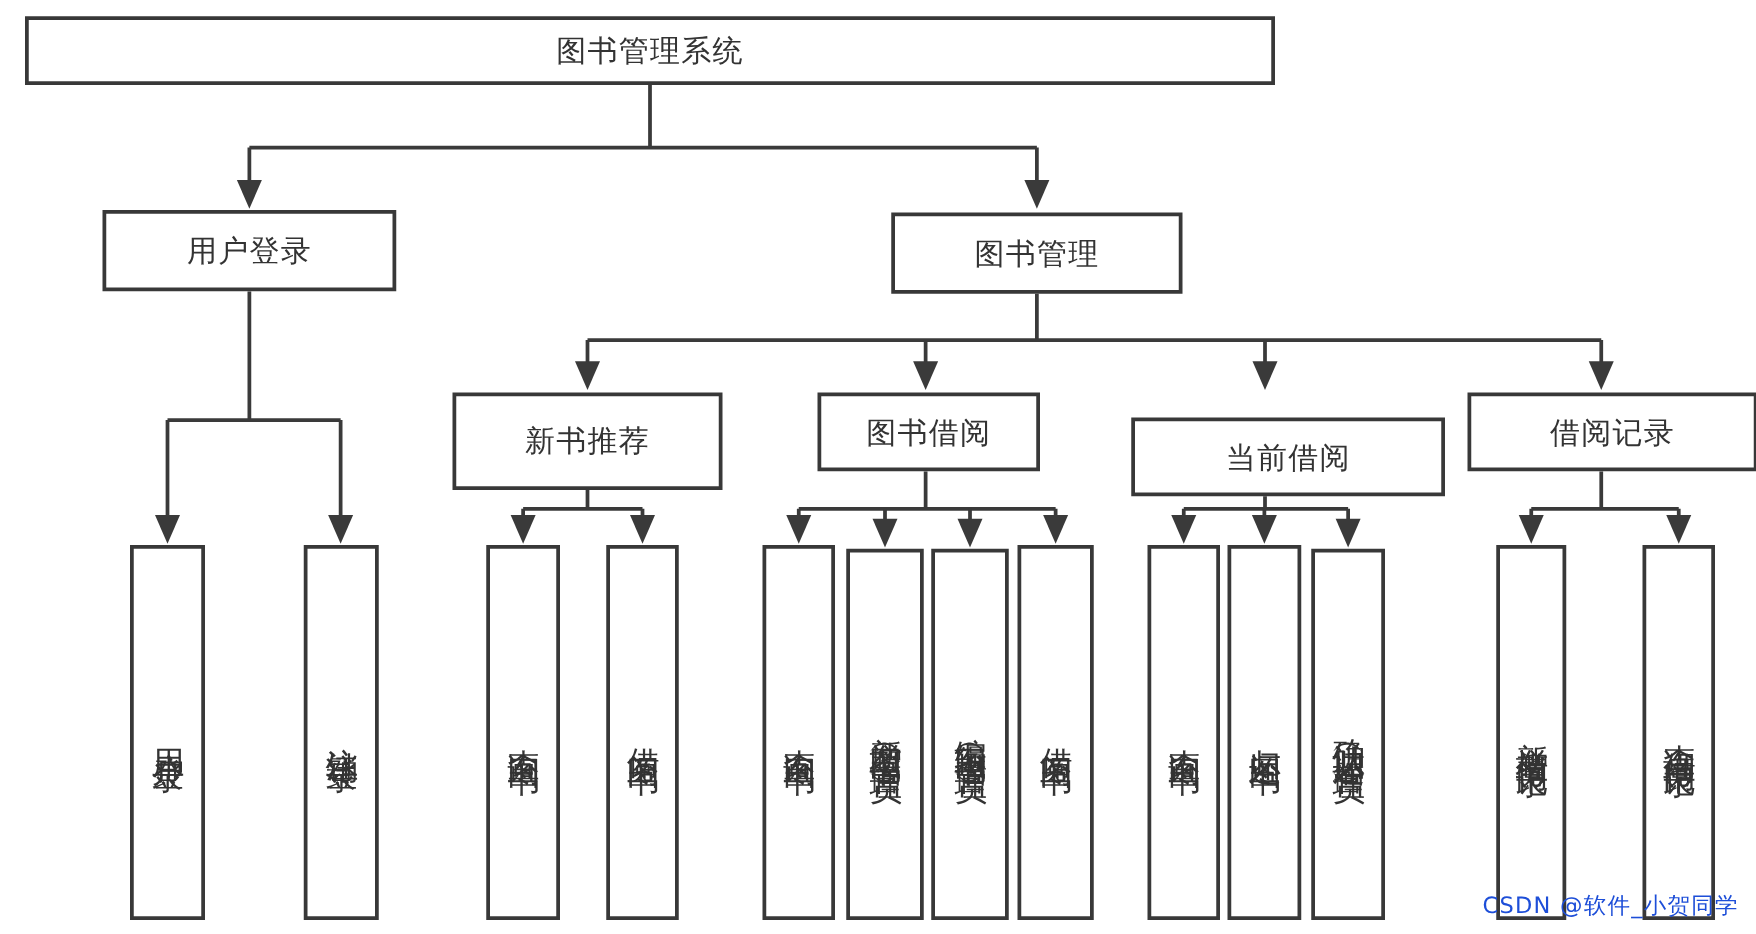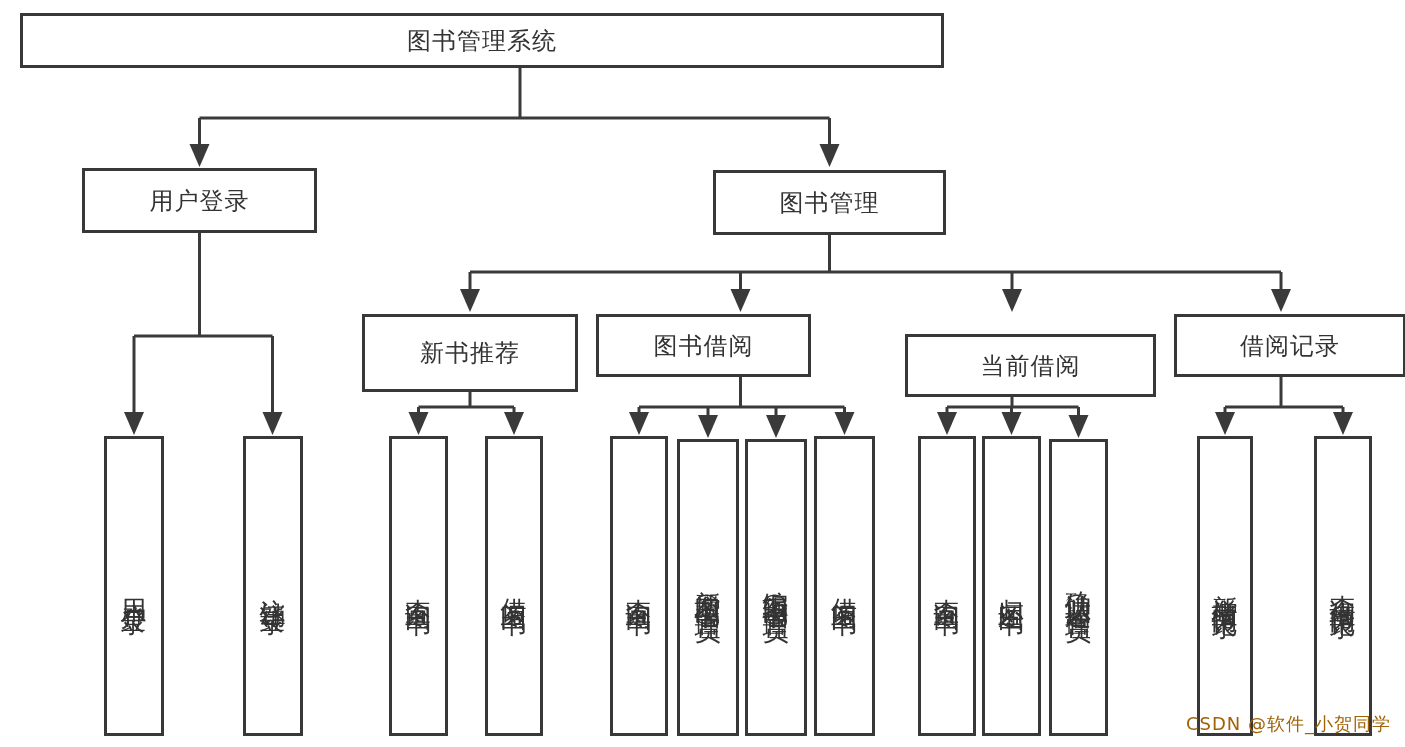--- a/index.html
+++ b/index.html
@@ -45,21 +45,21 @@
     white-space: normal;
     line-height: 1;
   }
   .watermark {
     position: absolute;
     left: 1186px;
     top: 712px;
     width: 215px;
     font-size: 18px;
     letter-spacing: 1px;
-    color: #a16207;
+    color: #1d4ed8;
     z-index: 5;
     white-space: nowrap;
   }
 </style>
 </head>
 <body>
 
 <div class="stage">
 
   <svg class="connectors" width="1405" height="747" viewBox="0 0 1405 747" aria-hidden="true">
@@ -131,27 +131,27 @@
     <g>
       <path d="M1281 377 V407"></path>
       <path d="M1225 407 H1343"></path>
       <path d="M1225 407 V416"></path>
       <path d="M1343 407 V416"></path>
       <polygon points="1215,412 1235,412 1225,435"></polygon>
       <polygon points="1333,412 1353,412 1343,435"></polygon>
     </g>
   </svg>
 
-  <div class="node" style="left:20px; top:13px; width:924px; height:55px;">图书管理系统</div>
+  <div class="node" style="left:20px; top:13px; width:1000px; height:55px;">图书管理系统</div>
 
   <div class="node" style="left:82px; top:168px; width:235px; height:65px;">用户登录</div>
   <div class="node" style="left:713px; top:170px; width:233px; height:65px;">图书管理</div>
 
   <div class="node" style="left:362px; top:314px; width:216px; height:78px;">新书推荐</div>
-  <div class="node" style="left:596px; top:314px; width:215px; height:63px;">图书借阅</div>
+  <div class="node" style="left:654px; top:314px; width:178px; height:63px;">图书借阅</div>
   <div class="node" style="left:905px; top:314px; width:251px; height:63px;margin-top:20px;">当前借阅</div>
   <div class="node" style="left:1174px; top:314px; width:232px; height:63px;">借阅记录</div>
 
   <div class="node v" style="left:104px; top:436px; width:60px; height:300px;">用户登录</div>
   <div class="node v" style="left:243px; top:436px; width:60px; height:300px;">注销登录</div>
 
   <div class="node v" style="left:389px; top:436px; width:59px; height:300px;">查询图书</div>
   <div class="node v" style="left:485px; top:436px; width:58px; height:300px;">借阅图书</div>
 
   <div class="node v" style="left:610px; top:436px; width:58px; height:300px;">查询图书</div>

